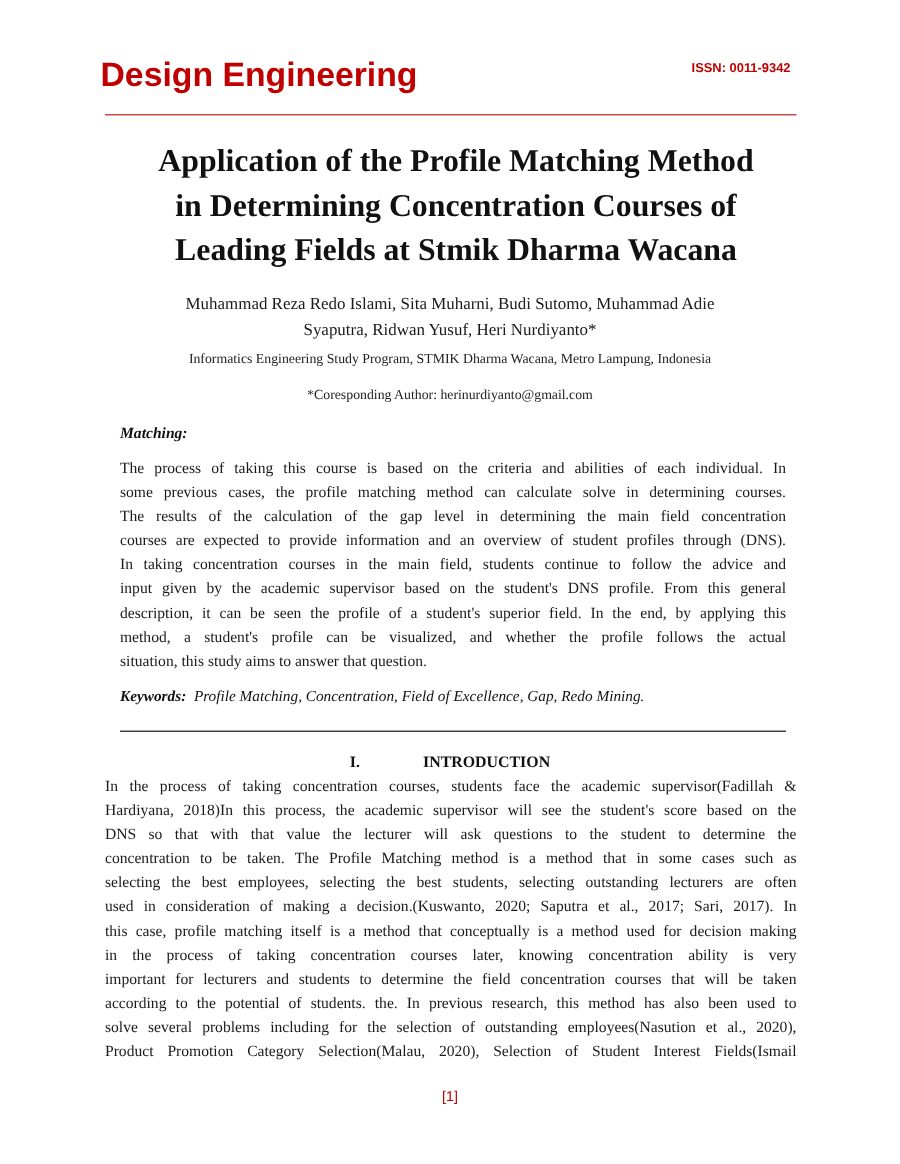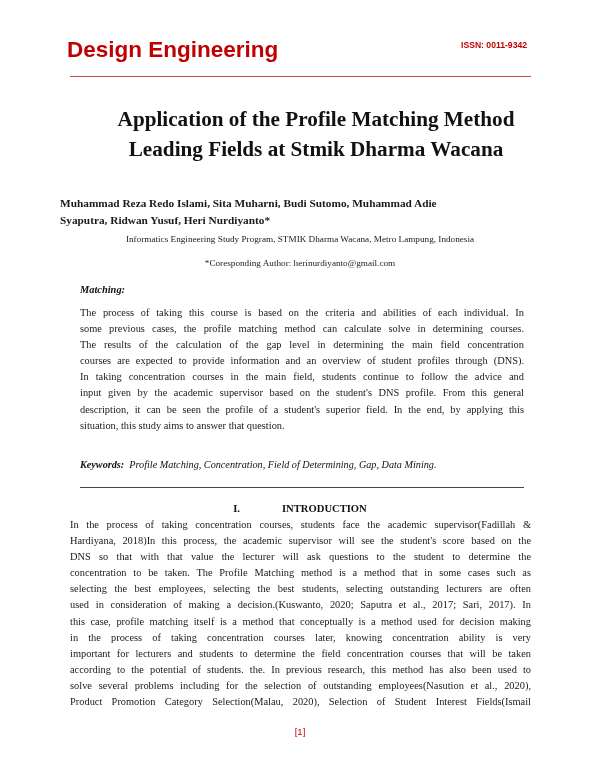--- a/index.html
+++ b/index.html
@@ -63,21 +63,22 @@
       font-size: 21.2px;
       line-height: 29.5px;
       color: #111;
     }
     .paper-title .tl { display: block; white-space: nowrap; }
     .authors {
       position: absolute;
       left: 60px;
       top: 195px;
       width: 480px;
-      font-weight: bold;
+      text-align: center;
+      font-weight: normal;
       font-size: 11.3px;
       line-height: 17px;
       color: #1a1a1a;
     }
     .authors .al { display: block; white-space: nowrap; }
     .affiliation {
       position: absolute;
       left: 60px;
       top: 234px;
       width: 480px;
@@ -188,22 +189,23 @@
 <div class="page">
 
   <div class="journal-name">Design Engineering</div>
 
   <div class="header-meta">
     <div>ISSN: 0011-9342</div>
   </div>
 
   <div class="header-rule"></div>
 
-  <h1 class="paper-title" style="margin:16px;">
+  <h1 class="paper-title" style="margin:4px;">
     <span class="tl">Application of the Profile Matching Method</span>
+    <span class="tl">in Determining Concentration Courses of</span>
     <span class="tl">Leading Fields at Stmik Dharma Wacana</span>
   </h1>
 
   <div class="authors">
     <span class="al">Muhammad Reza Redo Islami, Sita Muharni, Budi Sutomo, Muhammad Adie</span>
     <span class="al">Syaputra, Ridwan Yusuf, Heri Nurdiyanto*</span>
   </div>
 
   <div class="affiliation">Informatics Engineering Study Program, STMIK Dharma Wacana, Metro Lampung, Indonesia</div>
 
@@ -212,26 +214,27 @@
   <div class="abstract-heading">Matching:</div>
 
   <div class="abstract-body">
     <span class="line">The process of taking this course is based on the criteria and abilities of each individual. In</span>
     <span class="line">some previous cases, the profile matching method can calculate solve in determining courses.</span>
     <span class="line">The results of the calculation of the gap level in determining the main field concentration</span>
     <span class="line">courses are expected to provide information and an overview of student profiles through (DNS).</span>
     <span class="line">In taking concentration courses in the main field, students continue to follow the advice and</span>
     <span class="line">input given by the academic supervisor based on the student's DNS profile. From this general</span>
     <span class="line">description, it can be seen the profile of a student's superior field. In the end, by applying this</span>
+    <span class="line">method, a student's profile can be visualized, and whether the profile follows the actual</span>
     <span class="line last">situation, this study aims to answer that question.</span>
   </div>
 
   <div class="keywords">
     <span class="kw-label">Keywords:</span>&nbsp;
-    <span class="kw-values">Profile Matching, Concentration, Field of Determining, Gap, Data Mining.</span>
+    <span class="kw-values">Profile Matching, Concentration, Field of Excellence, Gap, Redo Mining.</span>
   </div>
 
   <div class="section-rule"></div>
 
   <div class="section-heading">
     <span class="num">I.</span><span>INTRODUCTION</span>
   </div>
 
   <div class="intro-body">
     <span class="line">In the process of taking concentration courses, students face the academic supervisor(Fadillah &amp;</span>

